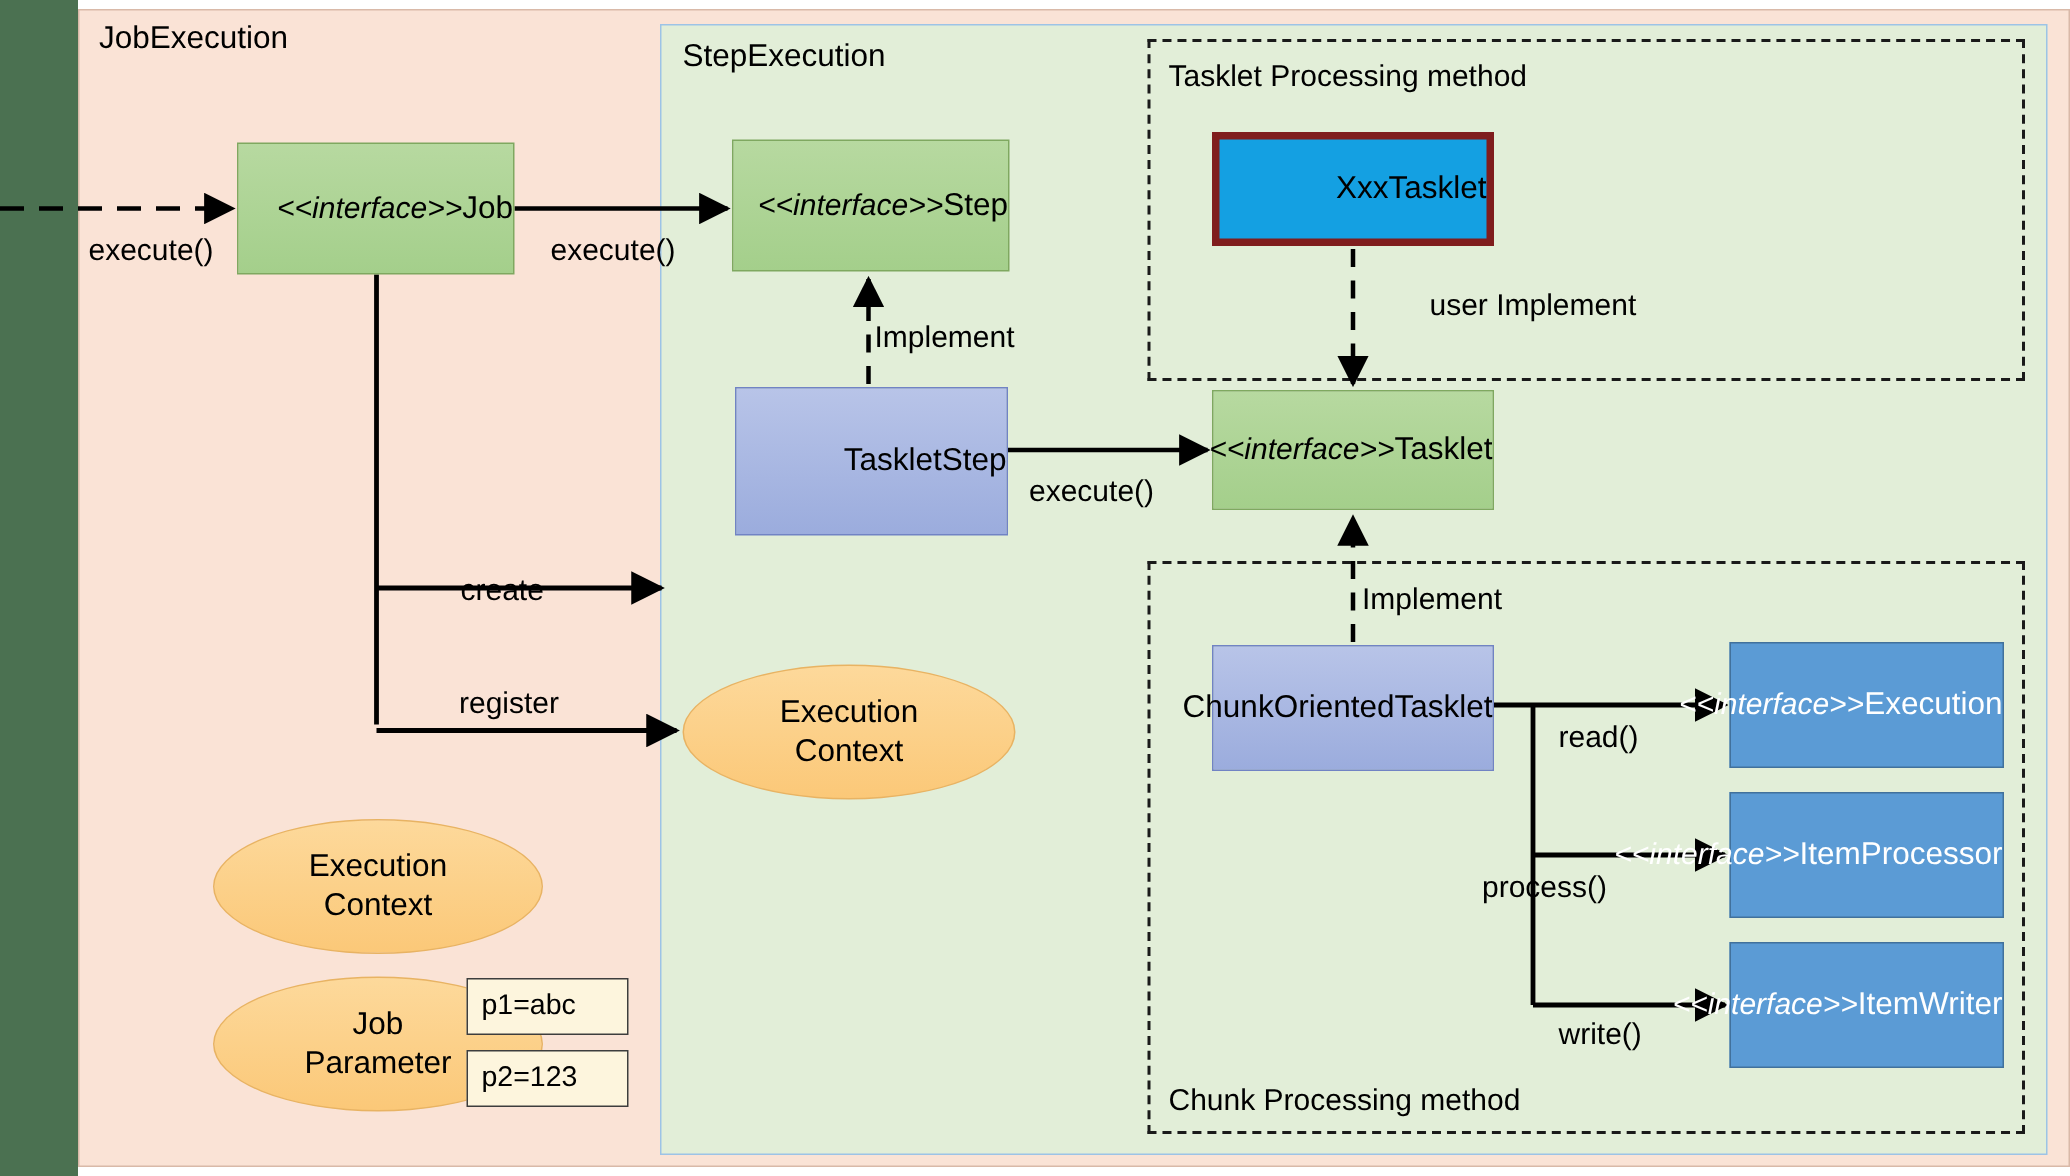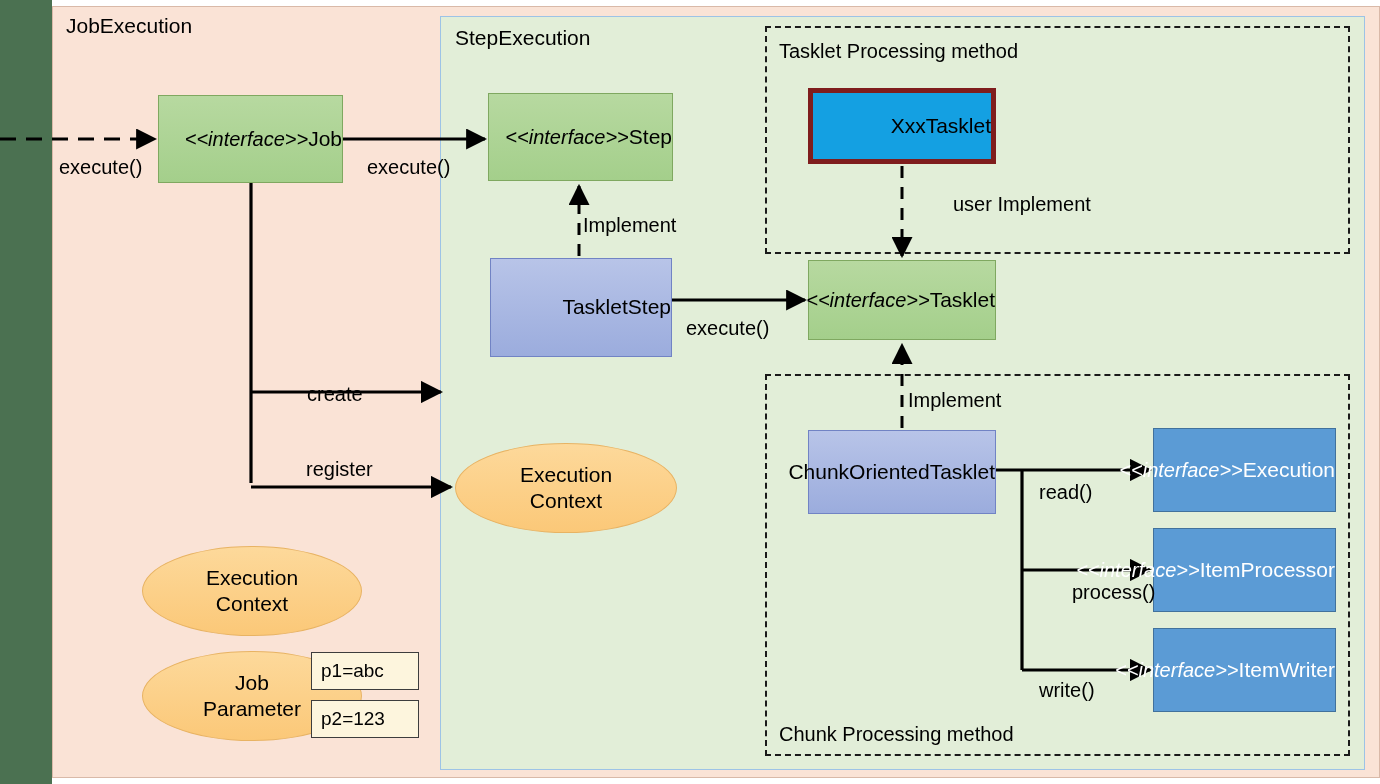--- a/index.html
+++ b/index.html
@@ -160,21 +160,21 @@
   }
   #lbl-execute-in   { left: 59px;  top: 156px; }
   #lbl-execute-job  { left: 367px; top: 156px; }
   #lbl-implement-step { left: 583px; top: 214px; }
   #lbl-user-implement { left: 913px; top: 193px; margin-left: 40px; }
   #lbl-execute-taskletstep { left: 686px; top: 317px; }
   #lbl-create   { left: 307px; top: 363px; margin-top: 20px; }
   #lbl-register { left: 306px; top: 458px; }
   #lbl-implement-chunk { left: 908px; top: 389px; }
   #lbl-read    { left: 1039px; top: 481px; }
-  #lbl-process { left: 1072px; top: 581px; }
+  #lbl-process { left: 988px; top: 581px; }
   #lbl-write   { left: 1039px; top: 679px; }
 
   
   #edges {
     position: absolute;
     left: 0; top: 0;
     width: 1380px; height: 784px;
     pointer-events: none;
   }
 </style>

